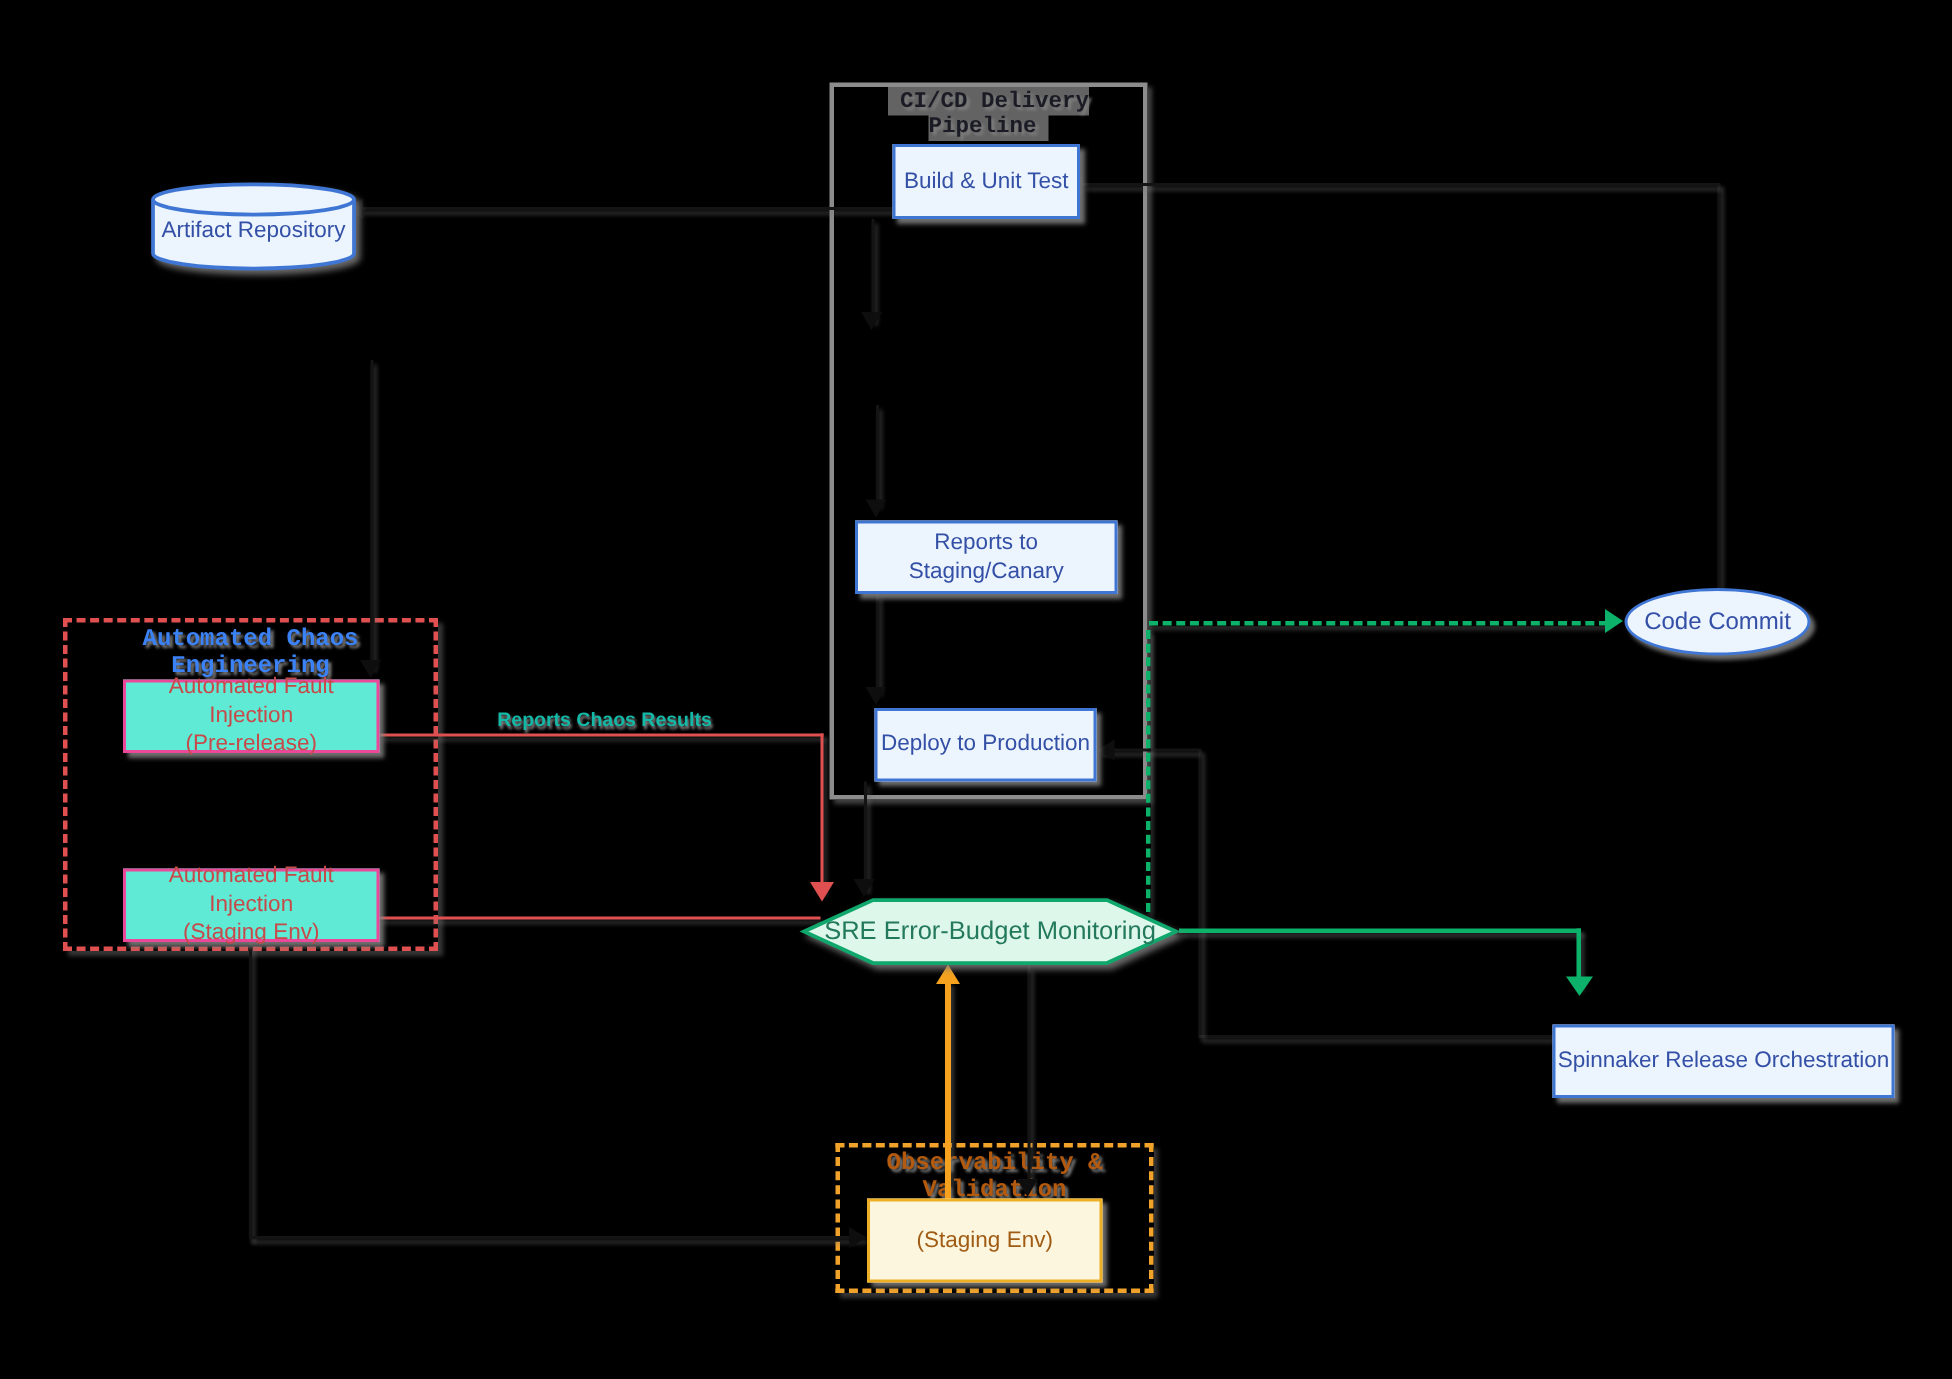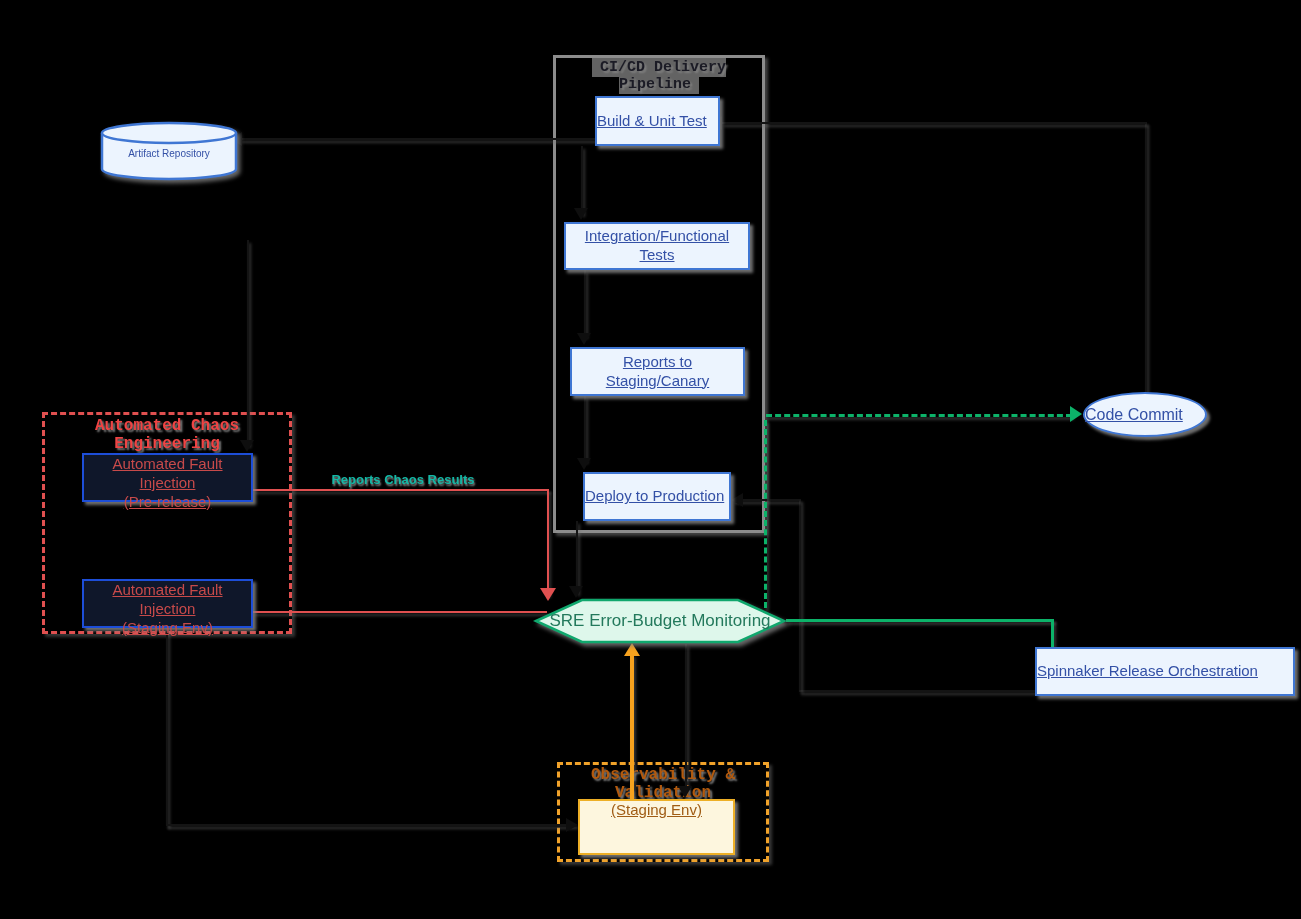--- a/index.html
+++ b/index.html
@@ -1,38 +1,38 @@
 <!DOCTYPE html>
 <html><head>
 <meta charset="utf-8">
 <style>
   html,body{margin:0;padding:0;background:#000;width:1301px;height:919px;overflow:hidden;
     font-family:"Liberation Sans",sans-serif;}
   #stage{position:relative;width:1301px;height:919px;background:#000;}
 
   
-  .node{position:absolute;box-sizing:border-box;display:flex;align-items:center;
+  .node{position:absolute;box-sizing:border-box;display:flex;align-items:center;justify-content:center;
     text-align:center;font-size:15px;line-height:1.25;
-    box-shadow:3px 3px 3px rgba(130,130,130,0.85);text-decoration:underline;}
+    box-shadow:3px 3px 3px rgba(130,130,130,0.85);}
   .blue{background:#ecf4fe;border:2px solid #3f76d3;color:#3350a6;}
-  .rednode{background:#0f172a;border:2px solid #1d4ed8;color:#c74a4a;}
+  .rednode{background:#5eead4;border:2px solid #ec4899;color:#c74a4a;}
   .yellownode{background:#fdf6de;border:2px solid #edaf26;color:#a05c14;}
   .ellipse{border-radius:50%;}
   .shape{position:absolute;filter:drop-shadow(3px 3px 2px rgba(130,130,130,0.8));}
   .shape-label{position:absolute;display:flex;align-items:center;justify-content:center;
     text-align:center;box-shadow:none;}
 
   
   .cbox{position:absolute;box-sizing:border-box;background:transparent;}
   .pipe{border:3px solid #8c8c8c;box-shadow:3px 3px 3px rgba(120,120,120,0.55);}
   .chaos{border:3px dashed #e05050;box-shadow:3px 3px 3px rgba(120,120,120,0.45);}
   .obs{border:3px dashed #f0a22a;box-shadow:3px 3px 3px rgba(120,120,120,0.45);}
   .ctitle{position:absolute;font-weight:bold;font-size:16px;text-align:center;
     text-shadow:2px 2px 2px #808080;font-family:Liberation Mono, monospace;}
-  .ctitle-red{color:#ef4444;}
+  .ctitle-red{color:#3b82f6;}
   .ctitle-orange{color:#b35a0e;}
   .ctitle-dark{font-size:15px;}
   .ctitle-dark span{background:#636363;color:#1b1b25;padding:1px 8px;}
 
   
   .edge{position:absolute;}
   .eh{height:2px;}
   .ev{width:2px;}
   .black{background:#141414;box-shadow:2px 3px 3px rgba(120,120,120,0.5);}
   .red{background:#e05050;box-shadow:2px 3px 3px rgba(120,120,120,0.5);height:2px;}
@@ -120,29 +120,26 @@
   <div class="edge gdash-h" style="left:766px;top:414px;width:306px;"></div>
   <div class="ah ah-right-g" style="left:1070px;top:406px;"></div>
 
   <div class="edge orangeline" style="left:630px;top:654px;height:146px;"></div>
   <div class="ah ah-up-o" style="left:624px;top:643px;"></div>
 
   <svg class="shape" style="left:100px;top:121px;" width="138" height="60" viewBox="0 0 138 60">
     <path d="M2,12 L2,48 A67,10 0 0 0 136,48 L136,12" fill="#ecf4fe" stroke="#3f76d3" stroke-width="2.5"></path>
     <ellipse cx="69" cy="12" rx="67" ry="10" fill="#ecf4fe" stroke="#3f76d3" stroke-width="2.5"></ellipse>
   </svg>
-  <div class="shape-label" style="left:100px;top:128px;width:138px;height:50px;font-size:10px;color:#3350a6;">Artifact Repository</div>
+  <div class="shape-label" style="left:100px;top:128px;width:138px;height:50px;font-size:15px;color:#3350a6;">Artifact Repository</div>
 
   <div class="node blue" style="left:595px;top:96px;width:125px;height:50px;">
     <span>Build &amp; Unit Test</span>
   </div>
 
-  <div class="node blue" style="left:564px;top:222px;width:186px;height:48px;">
-    <span>Integration/Functional Tests</span>
-  </div>
 
   <div class="node blue" style="left:570px;top:347px;width:175px;height:49px;">
     <span>Reports to Staging/Canary</span>
   </div>
 
   <div class="node blue ellipse" style="left:1083px;top:392px;width:124px;height:45px;font-size:16px;">
     <span>Code Commit</span>
   </div>
 
   <div class="node blue" style="left:583px;top:472px;width:148px;height:49px;">
@@ -157,21 +154,21 @@
   <div class="node rednode" style="left:82px;top:579px;width:171px;height:49px;flex-direction:column;">
     <span>Automated Fault Injection</span>
     <span>(Staging Env)</span>
   </div>
 
   <svg class="shape" style="left:532px;top:598px;" width="256" height="46" viewBox="0 0 256 46">
     <polygon points="4,23 50,2 206,2 252,23 206,44 50,44" fill="#def7eb" stroke="#10a76d" stroke-width="2.5"></polygon>
   </svg>
   <div class="shape-label" style="left:532px;top:598px;width:256px;height:46px;font-size:17px;color:#23795c;">SRE Error-Budget Monitoring</div>
 
-  <div class="node blue" style="left:1035px;top:647px;width:260px;height:49px;">
+  <div class="node blue" style="left:1035px;top:683px;width:228px;height:49px;">
     <span>Spinnaker Release Orchestration</span>
   </div>
 
   <div class="node yellownode" style="left:578px;top:799px;width:157px;height:56px;flex-direction:column;">
     <span>(Staging Env)</span>
   </div>
 
 </div>
 
 </body></html>

